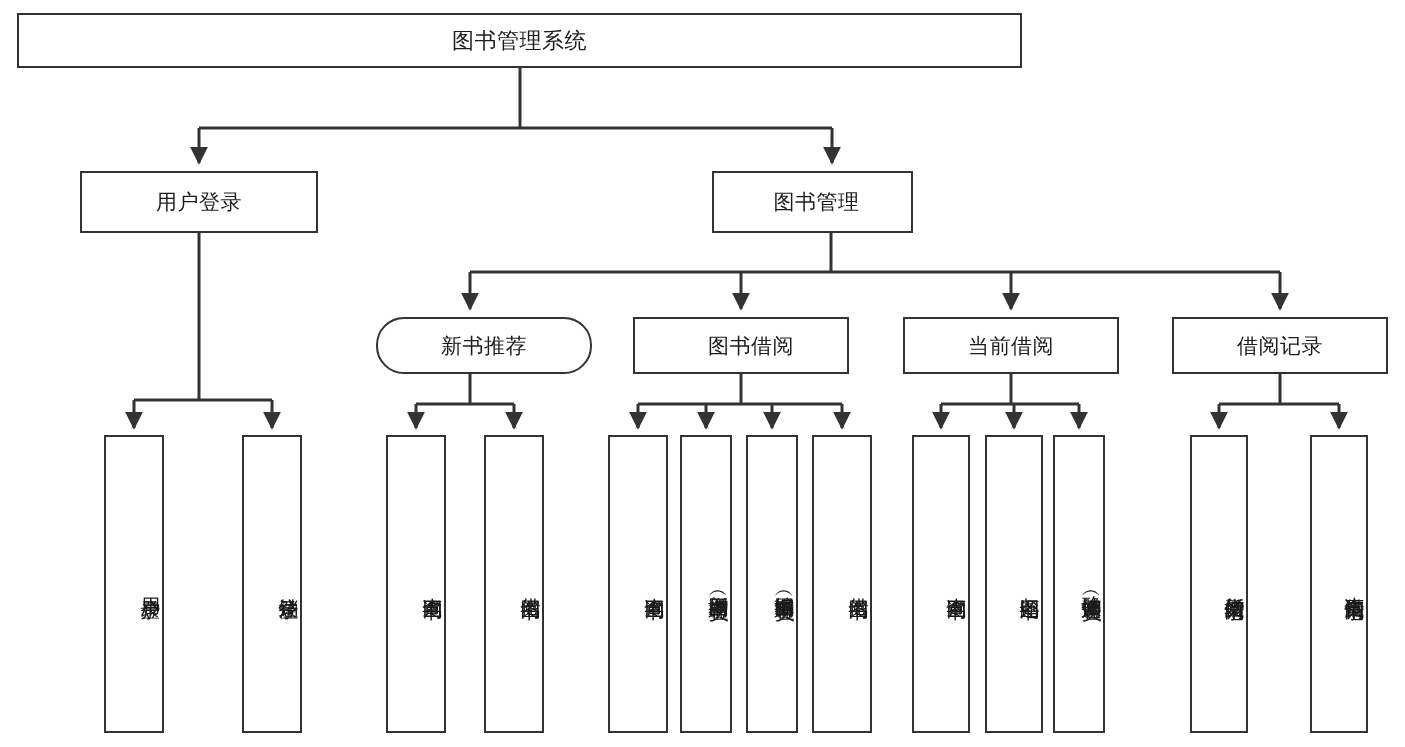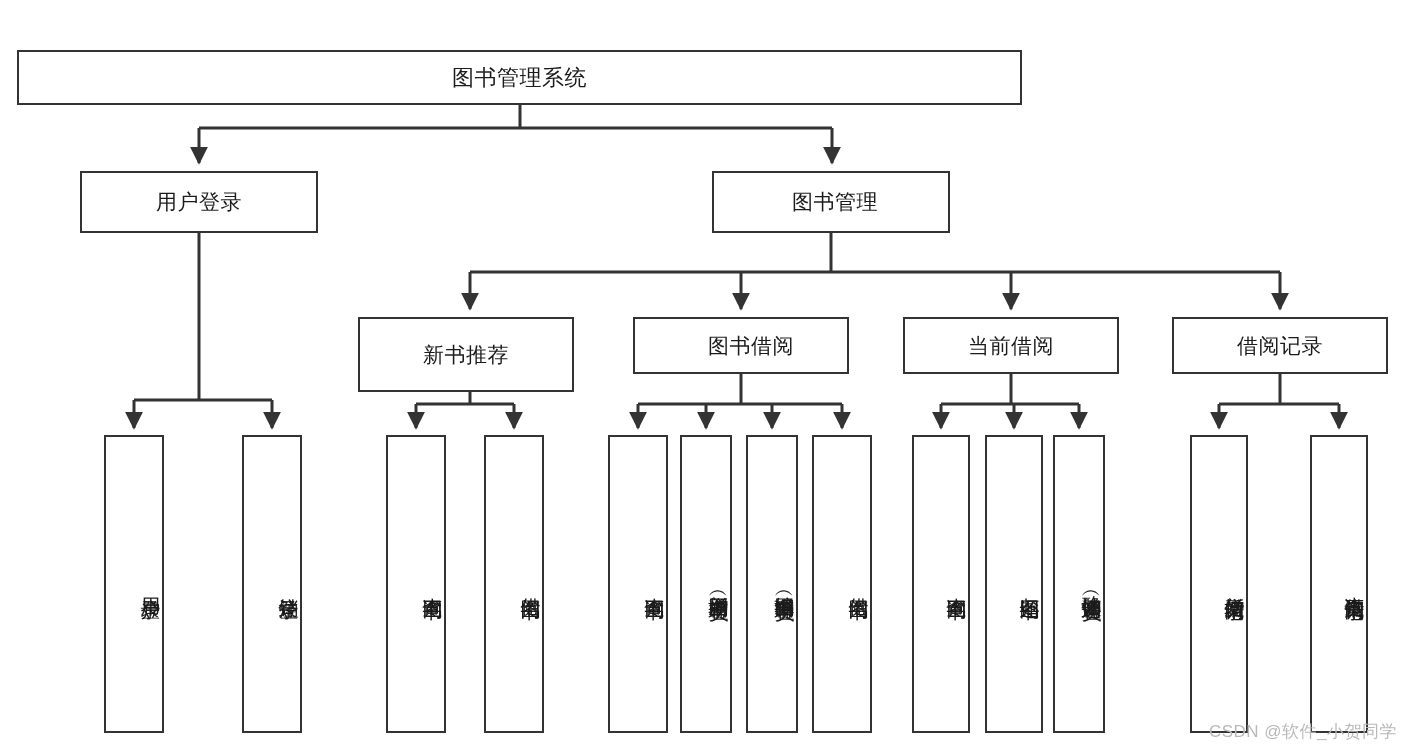--- a/index.html
+++ b/index.html
@@ -51,21 +51,20 @@
     justify-content: center;
   }
   .node.vert .vtext {
     writing-mode: vertical-rl;
     text-orientation: upright;
     display: block;
     white-space: normal;
   }
   #root-node {
     font-size: 22px;
-    margin-top: 37px;
   }
   #watermark {
     position: absolute;
     right: 8px;
     bottom: 4px;
     font-size: 17px;
     color: #b9b9b9;
     letter-spacing: 0.5px;
     white-space: nowrap;
   }
@@ -121,23 +120,23 @@
       <path d="M 1280 374 L 1280 404"></path>
       <path d="M 1219 404 L 1339 404"></path>
       <path d="M 1219 404 L 1219 428" marker-end="url(#arrow)"></path>
       <path d="M 1339 404 L 1339 428" marker-end="url(#arrow)"></path>
     </g>
   </svg>
 
   <div class="node horiz" id="root-node" style="left: 17px; top: 13px; width: 1005px; height: 55px;">图书管理系统</div>
 
   <div class="node horiz" style="left: 80px; top: 171px; width: 238px; height: 62px;">用户登录</div>
-  <div class="node horiz" style="left: 712px; top: 171px; width: 238px; height: 62px; padding-left: 8px;">图书管理</div>
+  <div class="node horiz" style="left: 712px; top: 171px; width: 201px; height: 62px; padding-left: 8px;">图书管理</div>
 
-  <div class="node horiz" style="left: 358px; top: 317px; width: 216px; height: 75px;">新书推荐</div>
+  <div class="node horiz" style="left: 376px; top: 317px; width: 216px; height: 57px; border-radius: 28px;">新书推荐</div>
   <div class="node horiz" style="left: 633px; top: 317px; width: 216px; height: 57px; padding-left: 20px;">图书借阅</div>
   <div class="node horiz" style="left: 1172px; top: 317px; width: 216px; height: 57px;">借阅记录</div>
   <div class="node horiz" style="left: 903px; top: 317px; width: 216px; height: 57px;">当前借阅</div>
 
   <div class="node vert" style="left: 104px; top: 435px; width: 60px; height: 298px;">
     <span class="vtext">用户登录</span>
   </div>
   <div class="node vert" style="left: 242px; top: 435px; width: 60px; height: 298px;">
     <span class="vtext">注销登录</span>
   </div>
@@ -168,15 +167,14 @@
   <div class="node vert" style="left: 1053px; top: 435px; width: 52px; height: 298px;">
     <span class="vtext">确认归还（管理员）</span>
   </div>
   <div class="node vert" style="left: 1190px; top: 435px; width: 58px; height: 298px;">
     <span class="vtext">新增借阅记录</span>
   </div>
   <div class="node vert" style="left: 1310px; top: 435px; width: 58px; height: 298px;">
     <span class="vtext">查询借阅记录</span>
   </div>
 
-  <div id="watermark">CSDN @软件_小贺同学</div>
 
 </div>
 
 </body></html>

